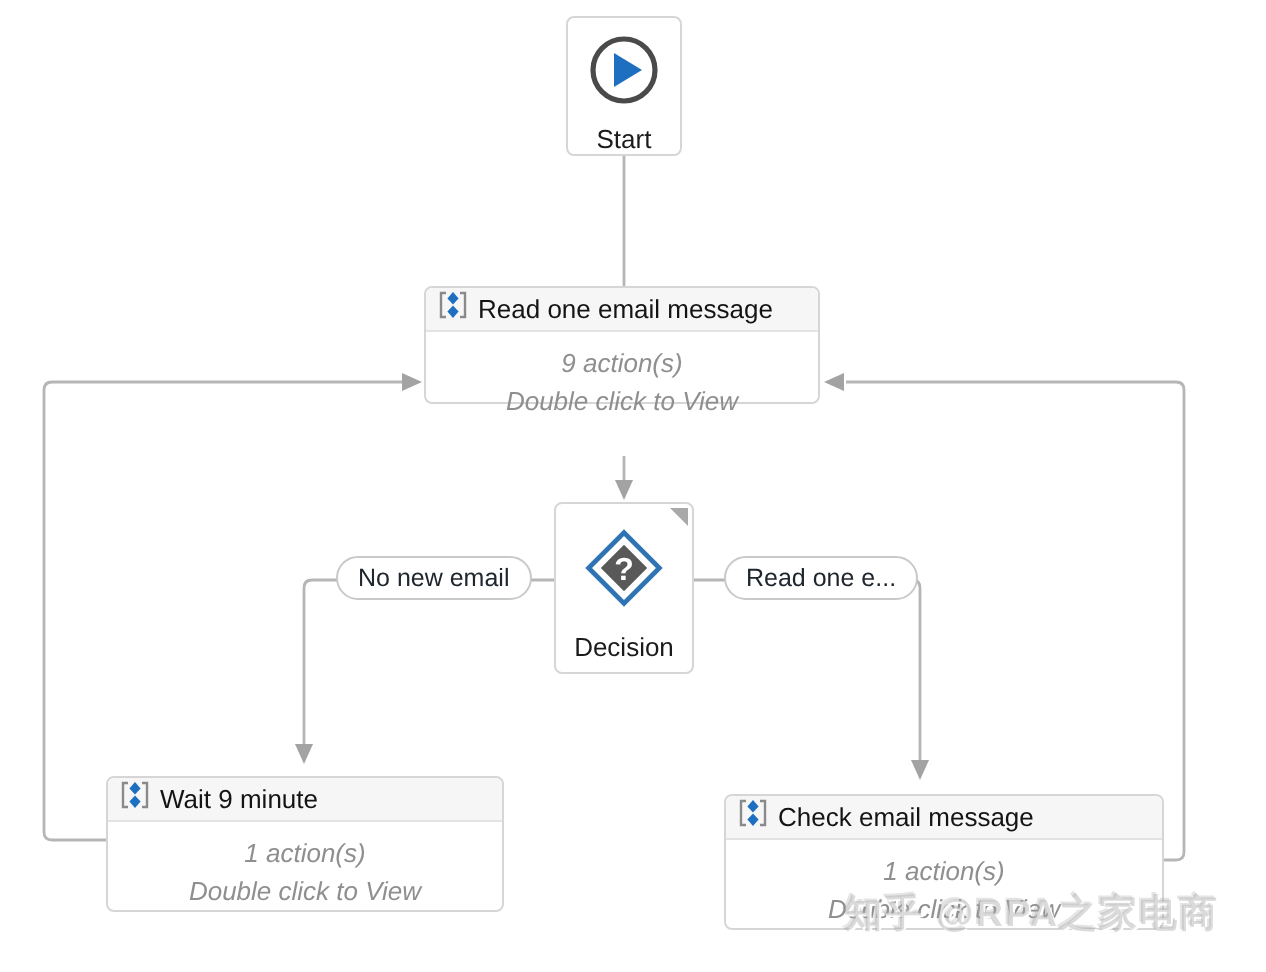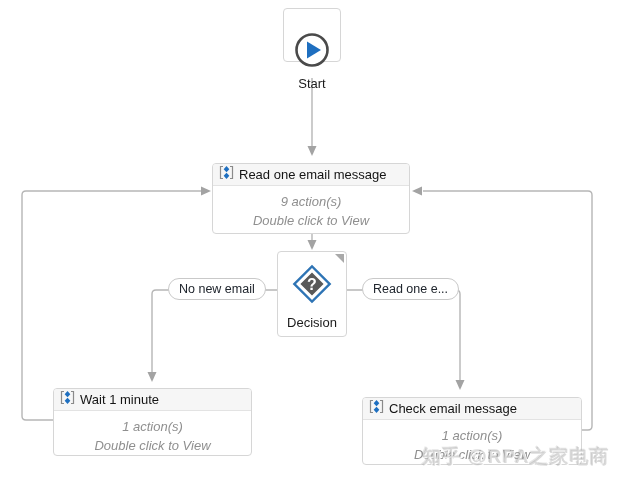--- a/index.html
+++ b/index.html
@@ -103,22 +103,22 @@
     z-index: 5;
     font-size: 19px;
     font-weight: bold;
     letter-spacing: 1px;
     color: rgba(176,176,176,0.45);
     text-shadow: 1px 1px 0 rgba(255,255,255,0.95), -1px -1px 0 rgba(150,150,150,0.25);
     white-space: nowrap;
   }
 
   
-  #node-start    { left: 283px; top: 8px;   width: 58px;  height: 54px; padding-top: 22px; text-align: center; }
-  #node-read     { left: 212px; top: 163px; width: 198px; height: 71px; }
+  #node-start    { left: 283px; top: 8px;   width: 58px;  height: 70px; padding-top: 7px; text-align: center; }
+  #node-read     { left: 212px; top: 143px; width: 198px; height: 59px; }
   #node-decision { left: 277px; top: 251px; width: 70px;  height: 86px; padding-top: 8px; }
   #node-wait     { left: 53px;  top: 388px; width: 199px; height: 68px; }
   #node-check    { left: 362px; top: 397px; width: 220px; height: 68px; }
   #pill-left     { left: 168px; top: 278px; }
   #pill-right    { left: 362px; top: 278px; }
 </style>
 </head>
 <body>
 
 <div id="canvas">
@@ -190,21 +190,21 @@
   <div class="node action-node" id="node-wait">
     <div class="hdr">
       <span>
         <svg width="15" height="15" viewBox="0 0 15 15">
           <path d="M4 1.5 H1.5 V13.5 H4" fill="none" stroke="#8a8a8a" stroke-width="1.2"></path>
           <path d="M11 1.5 H13.5 V13.5 H11" fill="none" stroke="#8a8a8a" stroke-width="1.2"></path>
           <polygon points="7.5,1 10.3,4.2 7.5,7.2 4.7,4.2" fill="#1e6fc0"></polygon>
           <polygon points="7.5,7.8 10.3,10.8 7.5,14 4.7,10.8" fill="#1e6fc0"></polygon>
         </svg>
       </span>
-      <span class="title">Wait 1 minute</span>
+      <span class="title">Wait 9 minute</span>
     </div>
     <div class="bdy">
       <div>1 action(s)</div>
       <div>Double click to View</div>
     </div>
   </div>
 
   <div class="node action-node" id="node-check">
     <div class="hdr">
       <span>

